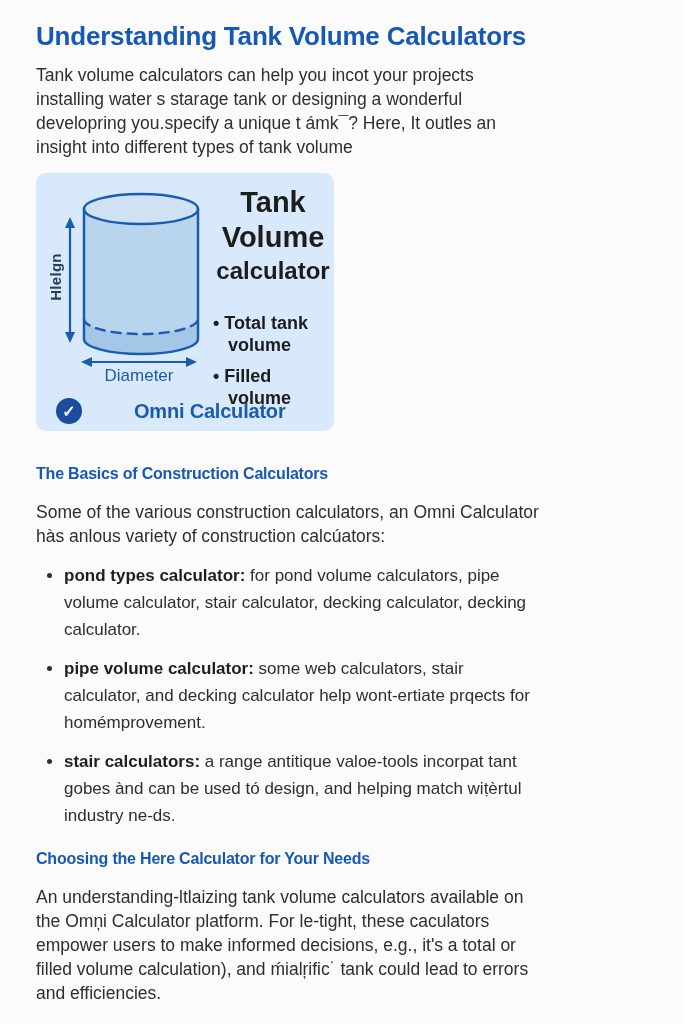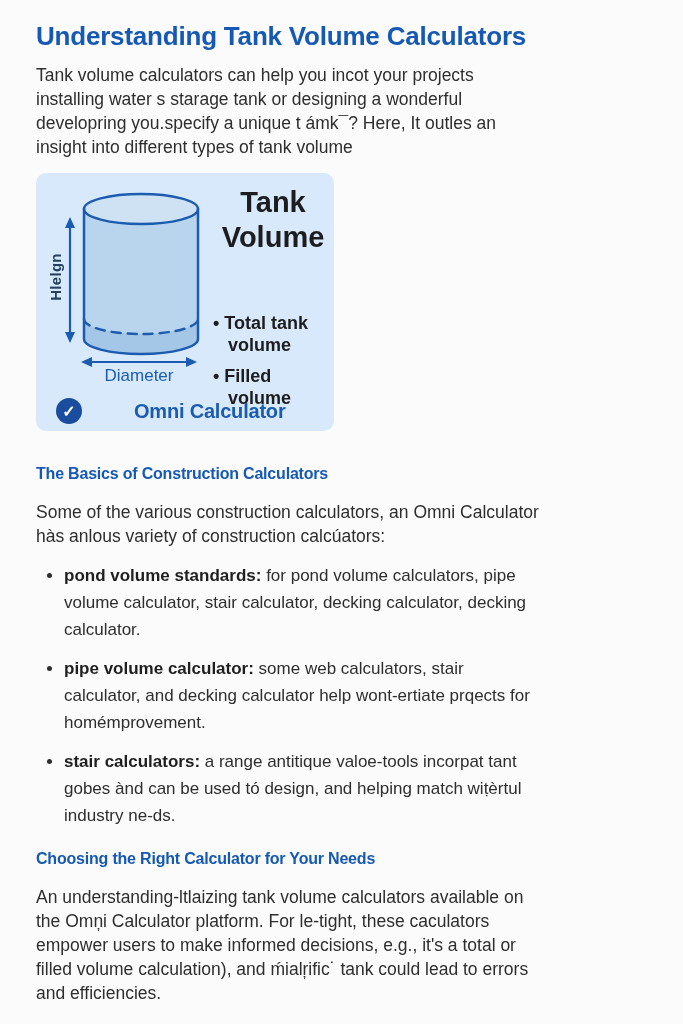--- a/index.html
+++ b/index.html
@@ -79,41 +79,42 @@
         <polygon points="161,189 150,184 150,194" stroke="none"></polygon>
       </g>
     </svg>
 
     <span class="height-label">Hlelgn</span>
     <span class="diameter-label">Diameter</span>
 
     <div class="fig-title">
       <div class="l1">Tank</div>
       <div class="l2">Volume</div>
+      <div class="l3">calculator</div>
     </div>
 
     <ul class="fig-features">
       <li>Total tank volume</li>
       <li>Filled volume</li>
     </ul>
 
     <div class="brand-row">
       <span class="brand-badge">✓</span>
       <span class="brand-name">Omni Calculator</span>
     </div>
   </div>
 
   <h2 class="section">The Basics of Construction Calculators</h2>
   <p class="body">Some of the various construction calculators, an Omni Calculator hàs anlous variety of construction calcúators:</p>
 
   <ul class="body-list">
-    <li><b>pond volume standards:</b><span> for pond volume calculators, pipe volume calculator, stair calculator, decking calculator, decking calculator.</span></li>
+    <li><b>pond types calculator:</b><span> for pond volume calculators, pipe volume calculator, stair calculator, decking calculator, decking calculator.</span></li>
     <li><b>pipe volume calculator:</b><span> some web calculators, stair calculator, and decking calculator help wont-ertiate prqects for homémprovement.</span></li>
     <li><b>stair calculators:</b><span> a range antitique valoe-tools incorpat tant gobes ànd can be used tó design, and helping match wiṭèrtul industry ne-ds.</span></li>
   </ul>
 
 
-  <h2 class="section" style="margin-top:15px">Choosing the Right Calculator for Your Needs</h2>
+  <h2 class="section" style="margin-top:15px">Choosing the Here Calculator for Your Needs</h2>
   <p class="body">An understanding-ltlaizing tank volume calculators available on the Omņi Calculator platform. For le-tight, these caculators empower users to make informed decisions, e.g., it's a total or filled volume calculation), and ḿialŗific˙ tank could lead to errors and efficiencies.</p>
 
   <h2 class="section" style="margin-top:16px">Conclusion</h2>
 
 </div>
 
 </body></html>

